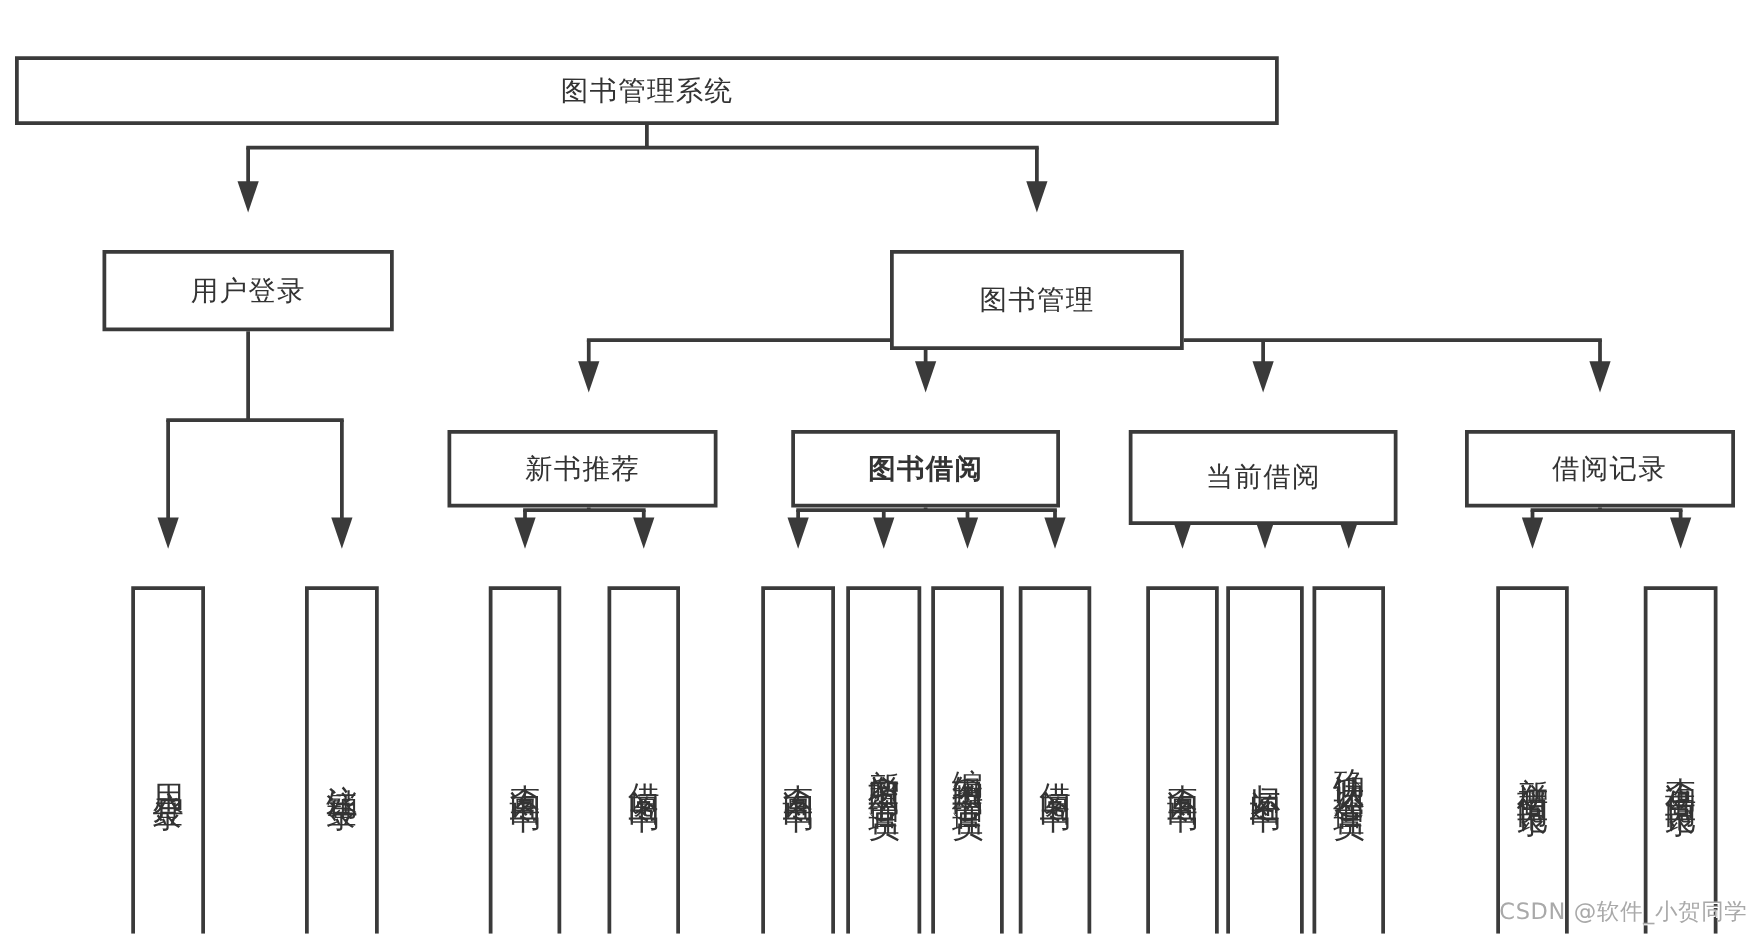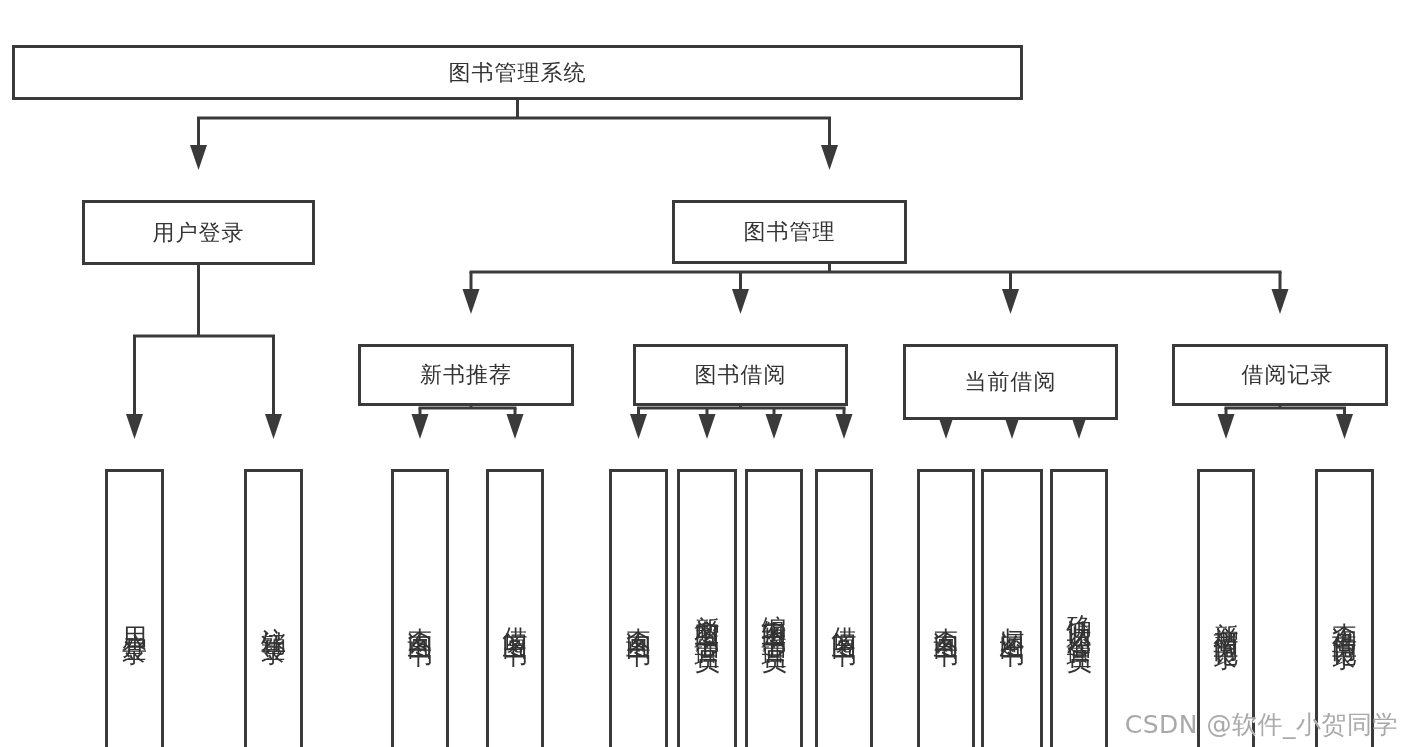--- a/index.html
+++ b/index.html
@@ -41,21 +41,21 @@
     writing-mode:vertical-rl;
     text-orientation:mixed;
     font-size:25px;
     line-height:1;
     letter-spacing:5px;
   }
   .watermark{
     position:absolute;
     right:7px;
     bottom:6px;
-    font-size:25px;
+    font-size:18px;
     letter-spacing:0.5px;
     color:var(--watermark);
     text-shadow:1px 1px 0 #ffffff;
     white-space:nowrap;
     z-index:5;
   }
 </style>
 </head>
 <body>
 
@@ -120,33 +120,33 @@
       </div>
       <div class="node h" style="left: 82px; top: 168px; width: 233px; height: 65px;">
         <span>用户登录</span>
       </div>
       <div class="node v" style="left: 105px; top: 437px; width: 59px; height: 296px;">
         <span>用户登录</span>
       </div>
       <div class="node v" style="left: 244px; top: 437px; width: 59px; height: 296px;">
         <span>注销登录</span>
       </div>
-      <div class="node h" style="left: 672px; top: 168px; width: 235px; height: 64px;">
+      <div class="node h" style="left: 712px; top: 168px; width: 235px; height: 80px;">
         <span>图书管理</span>
       </div>
       <div class="node h" style="left: 358px; top: 312px; width: 216px; height: 62px;">
         <span>新书推荐</span>
       </div>
       <div class="node v" style="left: 391px; top: 437px; width: 58px; height: 296px;">
         <span>查询图书</span>
       </div>
       <div class="node v" style="left: 486px; top: 437px; width: 58px; height: 296px;">
         <span>借阅图书</span>
       </div>
-      <div class="node h" style="left: 633px; top: 312px; width: 215px; height: 62px;">
+      <div class="node h" style="left: 633px; top: 312px; width: 215px; height: 62px; font-weight: bold;">
         <span>图书借阅</span>
       </div>
       <div class="node v" style="left: 609px; top: 437px; width: 59px; height: 296px;">
         <span>查询图书</span>
       </div>
       <div class="node v" style="left: 677px; top: 437px; width: 60px; height: 296px;">
         <span>新增图书（管理员）</span>
       </div>
       <div class="node v" style="left: 745px; top: 437px; width: 58px; height: 296px;">
         <span>编辑图书（管理员）</span>

